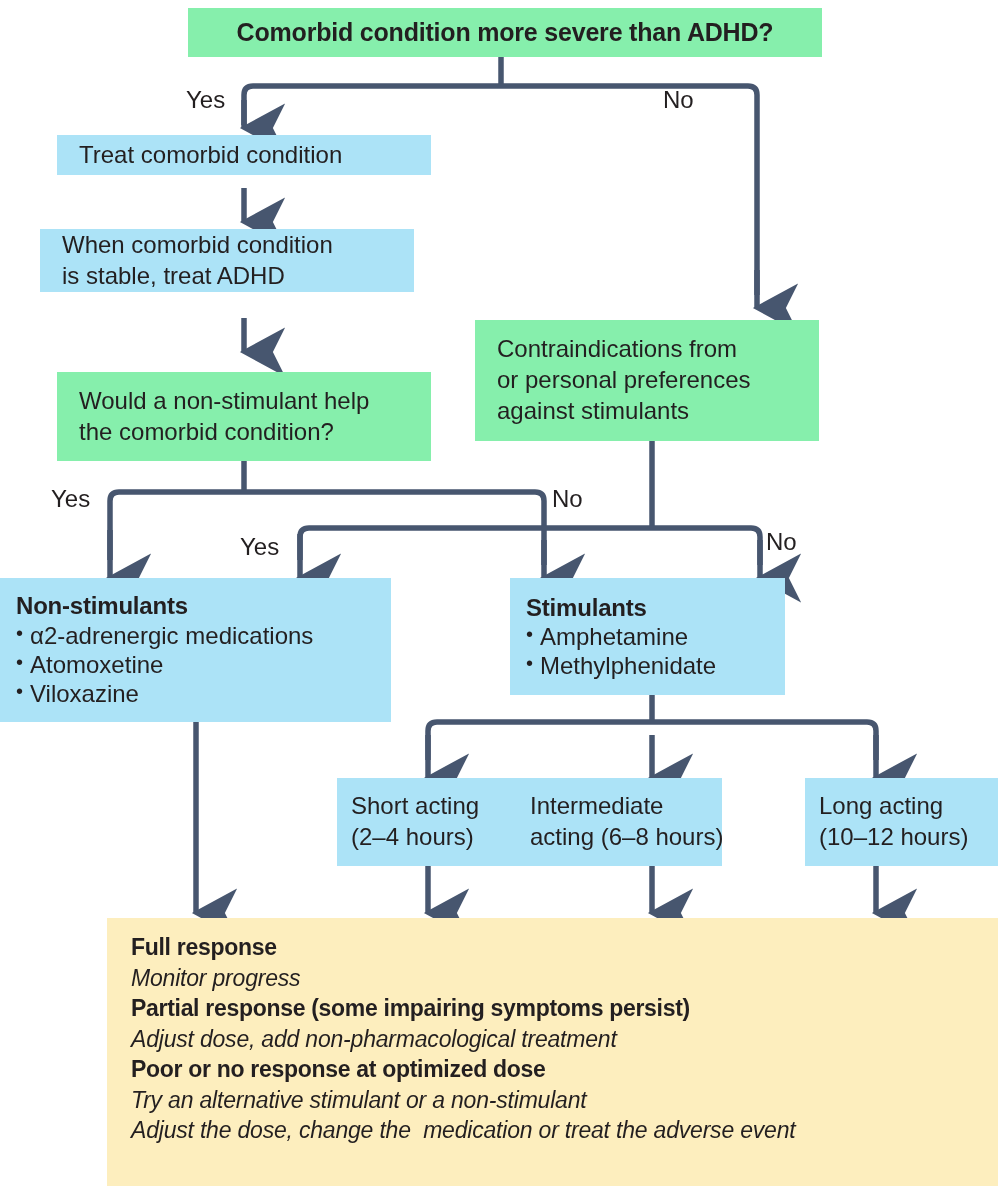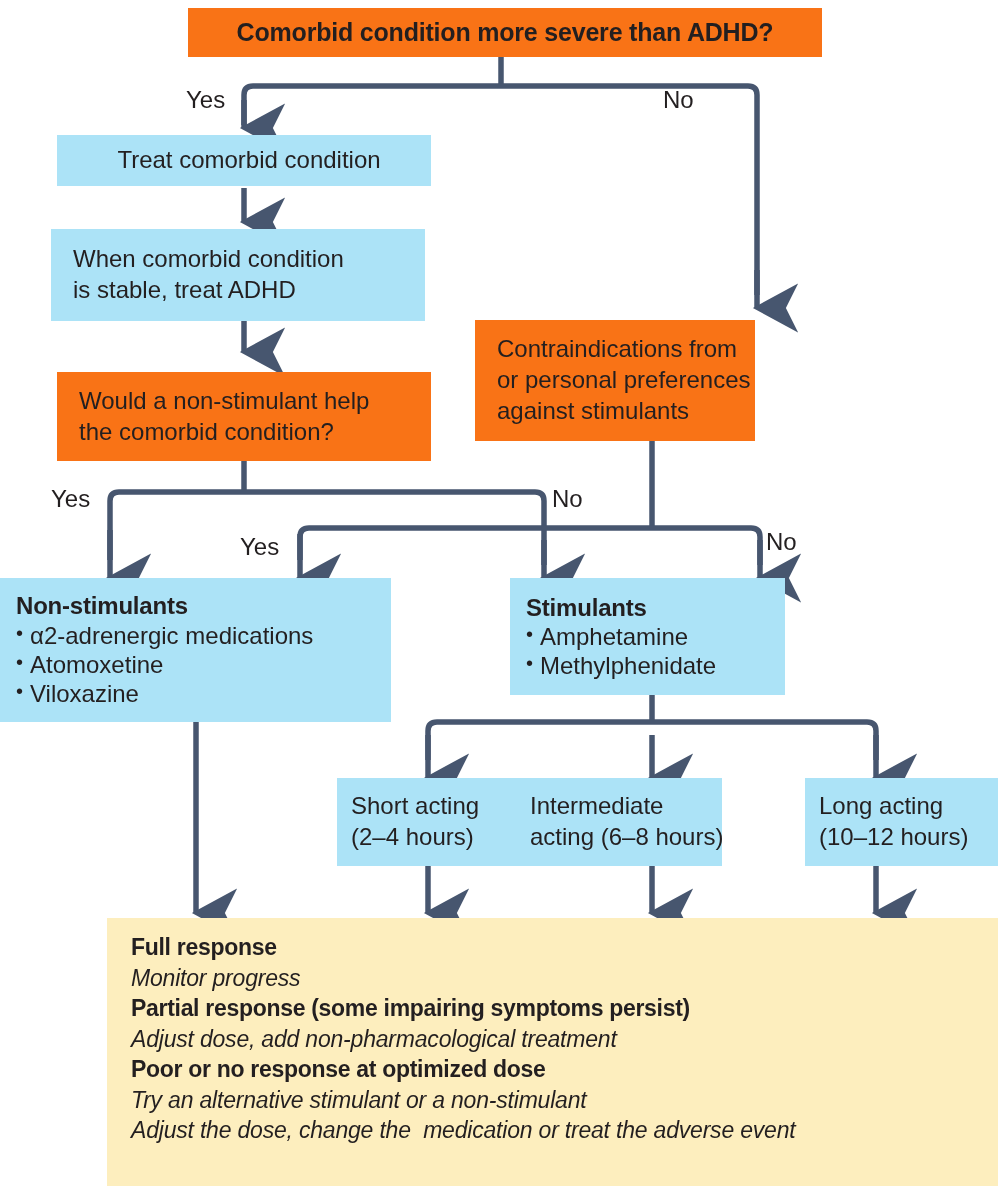--- a/index.html
+++ b/index.html
@@ -21,21 +21,21 @@
     width: 998px;
     height: 1194px;
   }
   .node {
     position: absolute;
     box-sizing: border-box;
     display: flex;
     flex-direction: column;
     justify-content: center;
   }
-  .pink  { background: #f97316; }
+  .pink  { background: #86efac; }
   .blue  { background: #ace3f7; }
   .yellow{ background: #fdeebe; }
 
   .title-box {
     align-items: center;
     text-align: center;
     font-weight: bold;
     font-size: 25px;
     letter-spacing: -0.2px;
   }
@@ -141,35 +141,35 @@
   <span>Comorbid condition more severe than ADHD?</span>
 </div>
 
 <div class="edgelabel" style="left:186px; top:86px;">Yes</div>
 <div class="edgelabel" style="left:663px; top:86px;">No</div>
 <div class="edgelabel" style="left:51px; top:485px;">Yes</div>
 <div class="edgelabel" style="left:552px; top:485px;">No</div>
 <div class="edgelabel" style="left:240px; top:533px;">Yes</div>
 <div class="edgelabel" style="left:766px; top:528px;">No</div>
 
-<div class="node blue plain" style="left:57px; top:135px; width:374px; height:51px;text-align:center;">
+<div class="node blue plain" style="left:57px; top:135px; width:374px; height:40px;">
   <span class="line">Treat comorbid condition</span>
 </div>
 
-<div class="node blue plain" style="left:51px; top:229px; width:374px; height:92px;">
+<div class="node blue plain" style="left:40px; top:229px; width:374px; height:63px;">
   <span class="line">When comorbid condition</span>
   <span class="line">is stable, treat ADHD</span>
 </div>
 
 <div class="node pink plain" style="left:57px; top:372px; width:374px; height:89px;">
   <span class="line">Would a non-stimulant help</span>
   <span class="line">the comorbid condition?</span>
 </div>
 
-<div class="node pink plain" style="left:475px; top:320px; width:280px; height:121px;">
+<div class="node pink plain" style="left:475px; top:320px; width:344px; height:121px;">
   <span class="line">Contraindications from</span>
   <span class="line">or personal preferences</span>
   <span class="line">against stimulants</span>
 </div>
 
 <div class="node blue listbox" style="left:0px; top:578px; width:391px; height:144px;">
   <span class="hdr">Non-stimulants</span>
   <span class="li">α2-adrenergic medications</span>
   <span class="li">Atomoxetine</span>
   <span class="li">Viloxazine</span>

